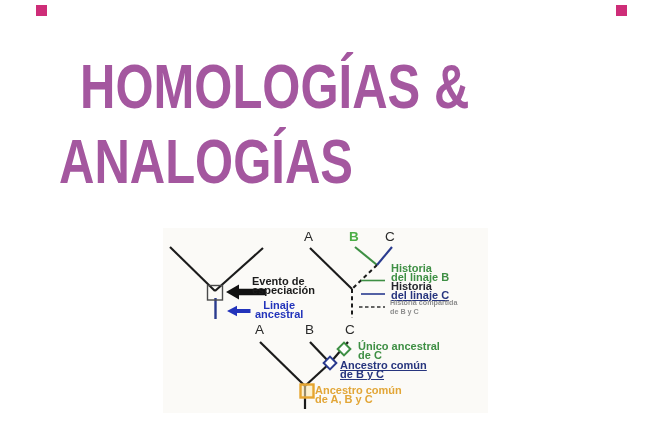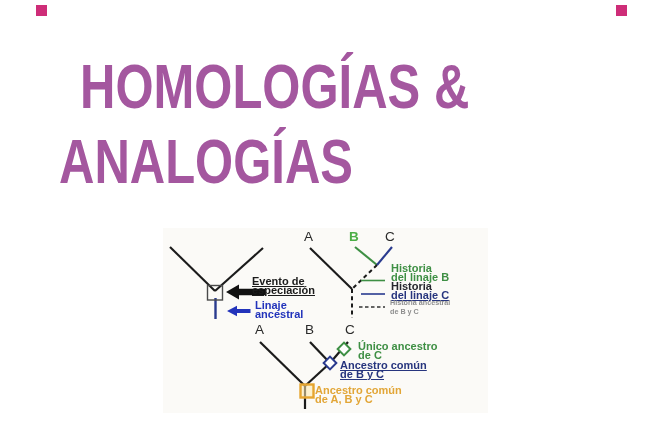--- a/index.html
+++ b/index.html
@@ -24,21 +24,21 @@
     position:absolute;left:163px;top:228px;width:325px;height:185px;
     background:#fbfaf7;
   }
   .diagram svg{position:absolute;left:0;top:0;}
   .dlabel{position:absolute;white-space:nowrap;font-weight:bold;
     font-size:11px;line-height:8.5px;color:#1b1b1b;}
   .taxon{position:absolute;font-size:13.5px;line-height:13px;font-weight:400;color:#2a2a2a;}
   .c-green{color:#3e8f44;}
   .c-greenbright{color:#4cae46;}
   .c-navy{color:#27357e;text-decoration:underline;}
-  .c-blue{color:#2233bb;}
+  .c-blue{color:#2233bb;text-align:center;}
   .c-gray{color:#8e8e8e;}
   .c-orange{color:#e2a637;}
   .c-dark{color:#26262e;}
   .lg-block div{white-space:nowrap;}
 </style>
 </head>
 <body>
 
 <div class="corner-sq left" style="background: rgb(206, 45, 120);"></div>
 <div class="corner-sq right" style="background: rgb(206, 45, 120);"></div>
@@ -76,21 +76,21 @@
       <line x1="147" y1="114" x2="167" y2="135" stroke="#1b1b1b" stroke-width="2.2"></line>
       <line x1="185" y1="114" x2="167" y2="135" stroke="#1b1b1b" stroke-width="2.2"></line>
       <line x1="167" y1="135" x2="142" y2="158" stroke="#1b1b1b" stroke-width="2.2"></line>
       <line x1="142" y1="158" x2="142" y2="181" stroke="#1b1b1b" stroke-width="2.2"></line>
       <rect x="137.5" y="156.5" width="13" height="13" fill="#ffe9ad" fill-opacity="0.55" stroke="#e6a52f" stroke-width="2.4"></rect>
       <rect x="-4.5" y="-4.5" width="9" height="9" transform="translate(181,121) rotate(45)" fill="#ffffff" stroke="#3e8f44" stroke-width="2"></rect>
       <rect x="-4.5" y="-4.5" width="9" height="9" transform="translate(167,135) rotate(45)" fill="#ffffff" stroke="#2a3b8f" stroke-width="2"></rect>
     </g>
   </svg>
 
-  <div class="dlabel" style="left:89px;top:49px;text-decoration:underline;">
+  <div class="dlabel" style="left:89px;top:49px;">
     <div>Evento de</div>
     <div>especiación</div>
   </div>
   <div class="dlabel c-blue" style="left:92px;top:73px;">
     <div>Linaje</div>
     <div>ancestral</div>
   </div>
 
   <span class="taxon" style="left:141px;top:2px;">A</span>
   <span class="taxon c-greenbright" style="left:186px;top:2px;font-weight:bold;">B</span>
@@ -98,30 +98,30 @@
 
   <div class="dlabel lg-block c-green" style="left:228px;top:36px;">
     <div>Historia</div>
     <div>del linaje B</div>
   </div>
   <div class="dlabel lg-block" style="left:228px;top:54px;">
     <div class="c-dark">Historia</div>
     <div class="c-navy">del linaje C</div>
   </div>
   <div class="dlabel lg-block c-gray" style="left:227px;top:71px;font-size:7.2px;">
-    <div>Historia ancestral</div>
+    <div>Historia compartida</div>
     <div>de B y C</div>
   </div>
 
   <span class="taxon" style="left:92px;top:95px;">A</span>
   <span class="taxon" style="left:142px;top:95px;">B</span>
   <span class="taxon" style="left:182px;top:95px;">C</span>
 
   <div class="dlabel c-green" style="left:195px;top:114px;">
-    <div>Único ancestro</div>
+    <div>Único ancestral</div>
     <div>de C</div>
   </div>
   <div class="dlabel c-navy" style="left:177px;top:133px;">
     <div>Ancestro común</div>
     <div>de B y C</div>
   </div>
   <div class="dlabel c-orange" style="left:152px;top:158px;">
     <div>Ancestro común</div>
     <div>de A, B y C</div>
   </div>

